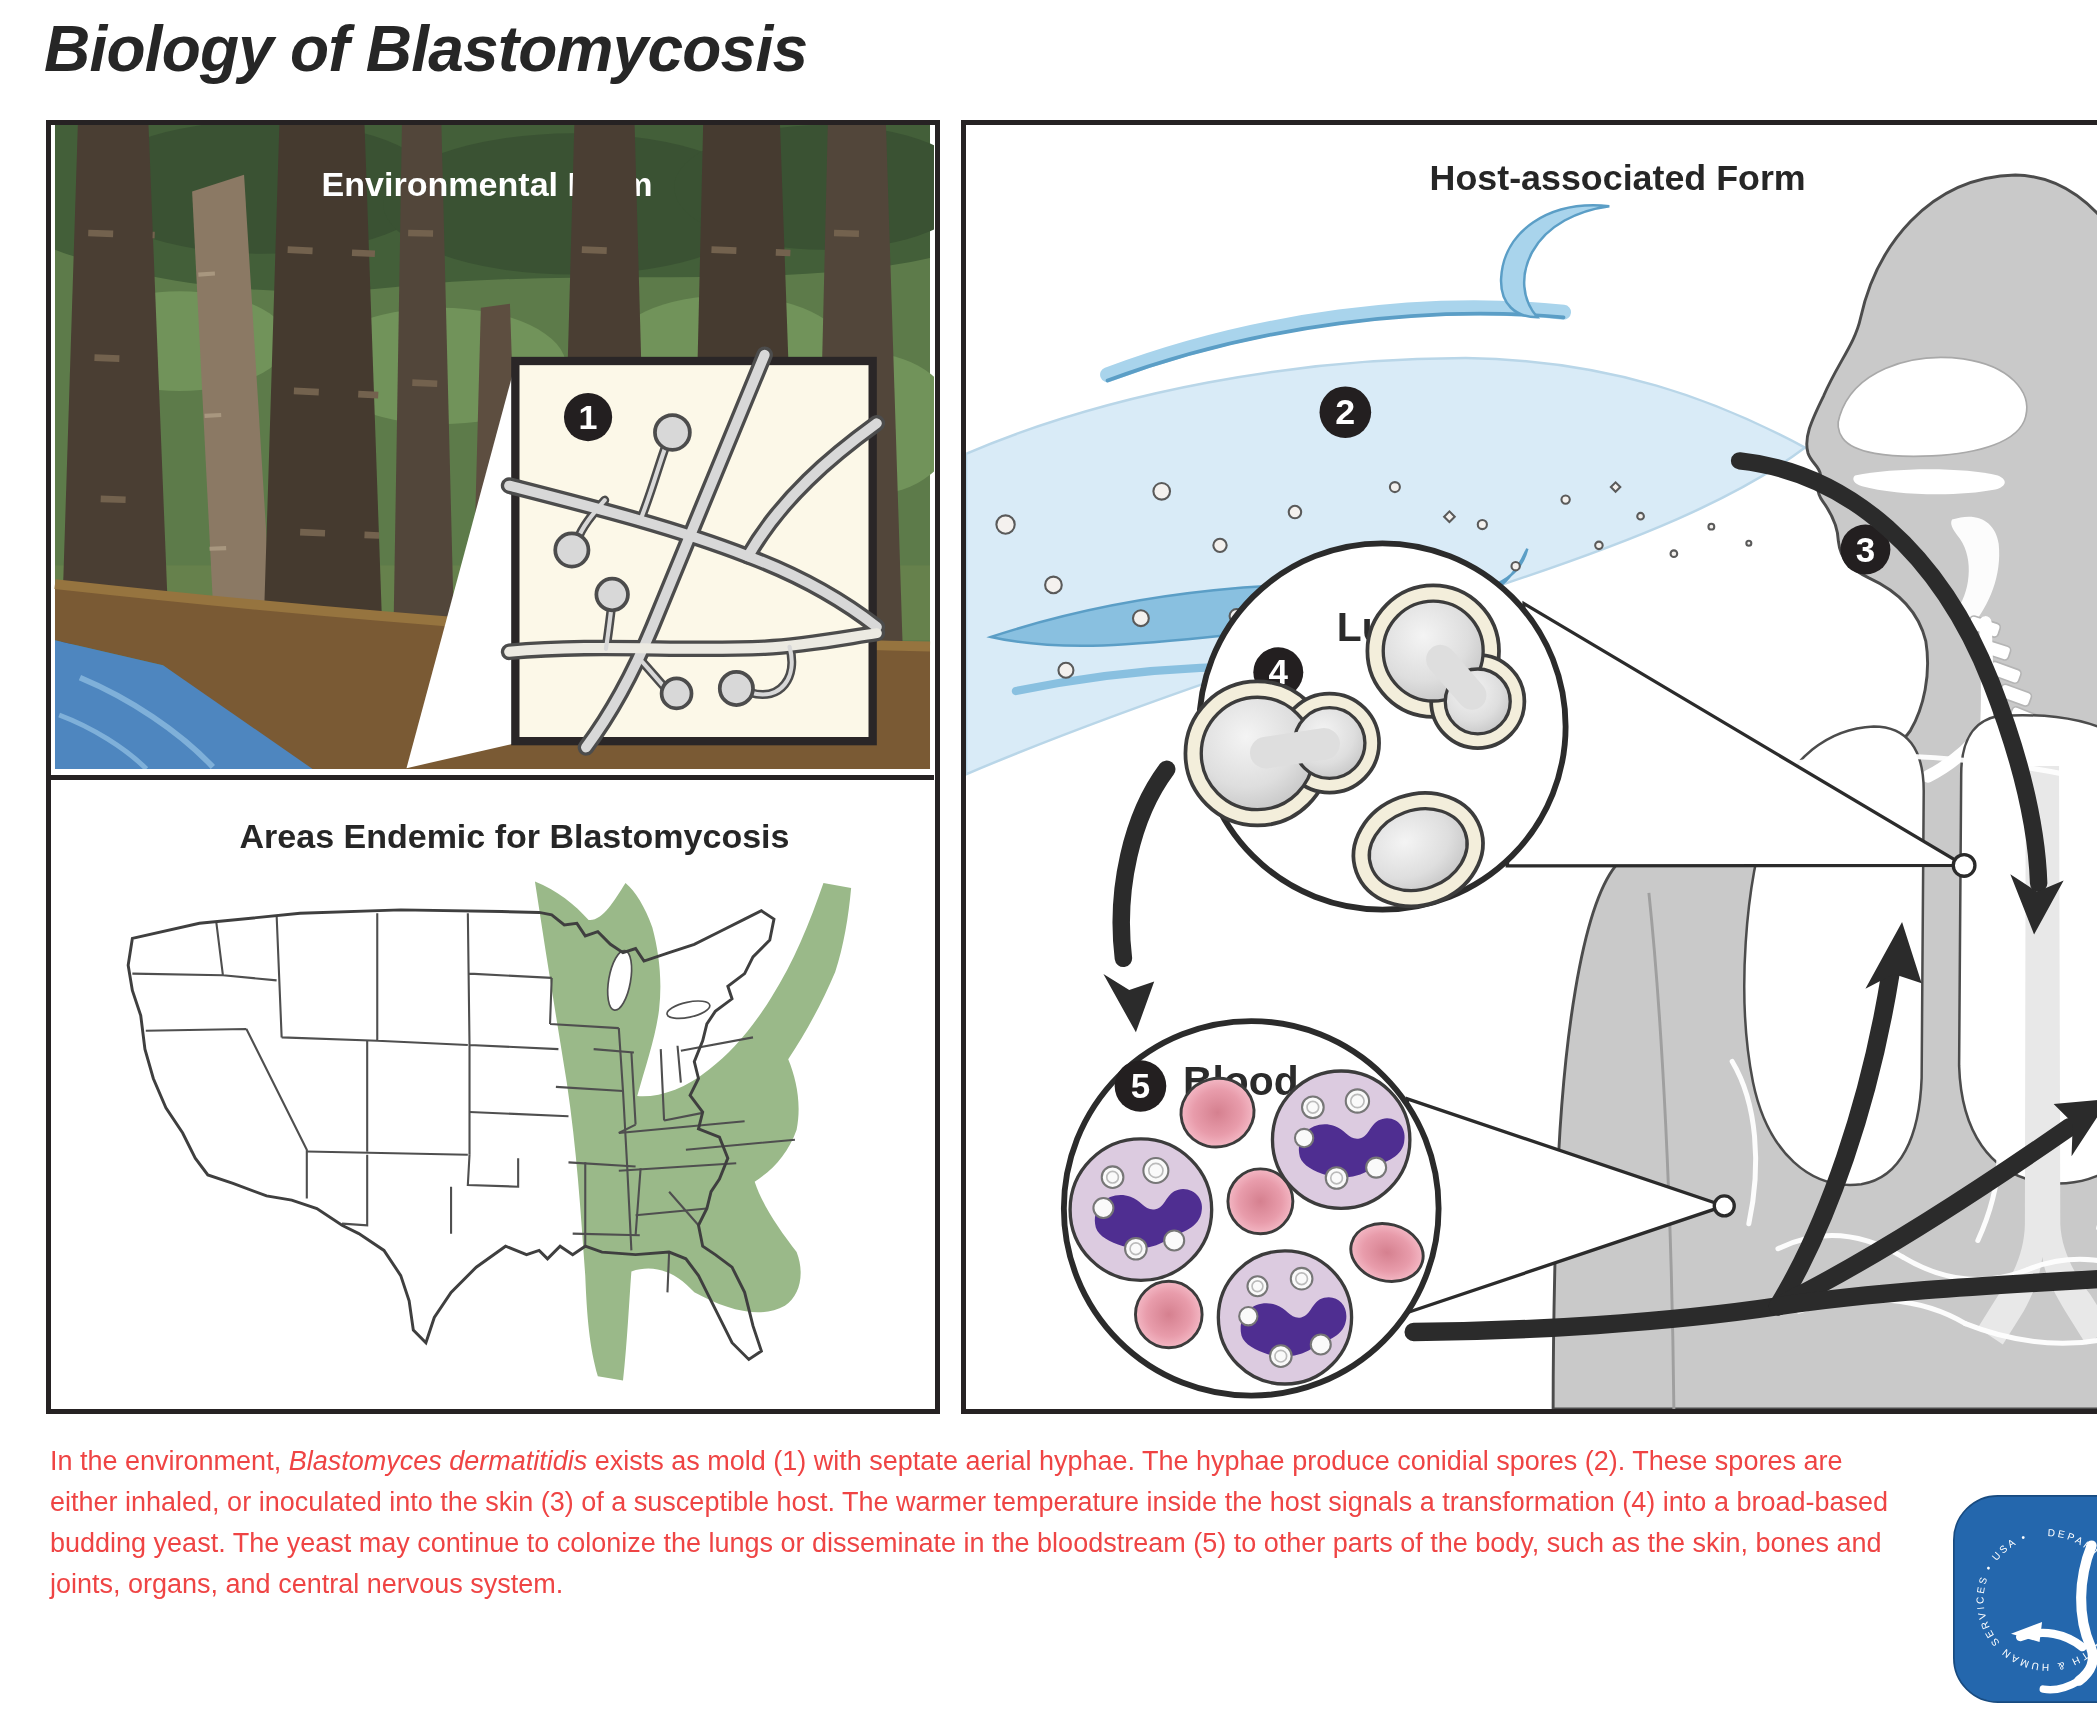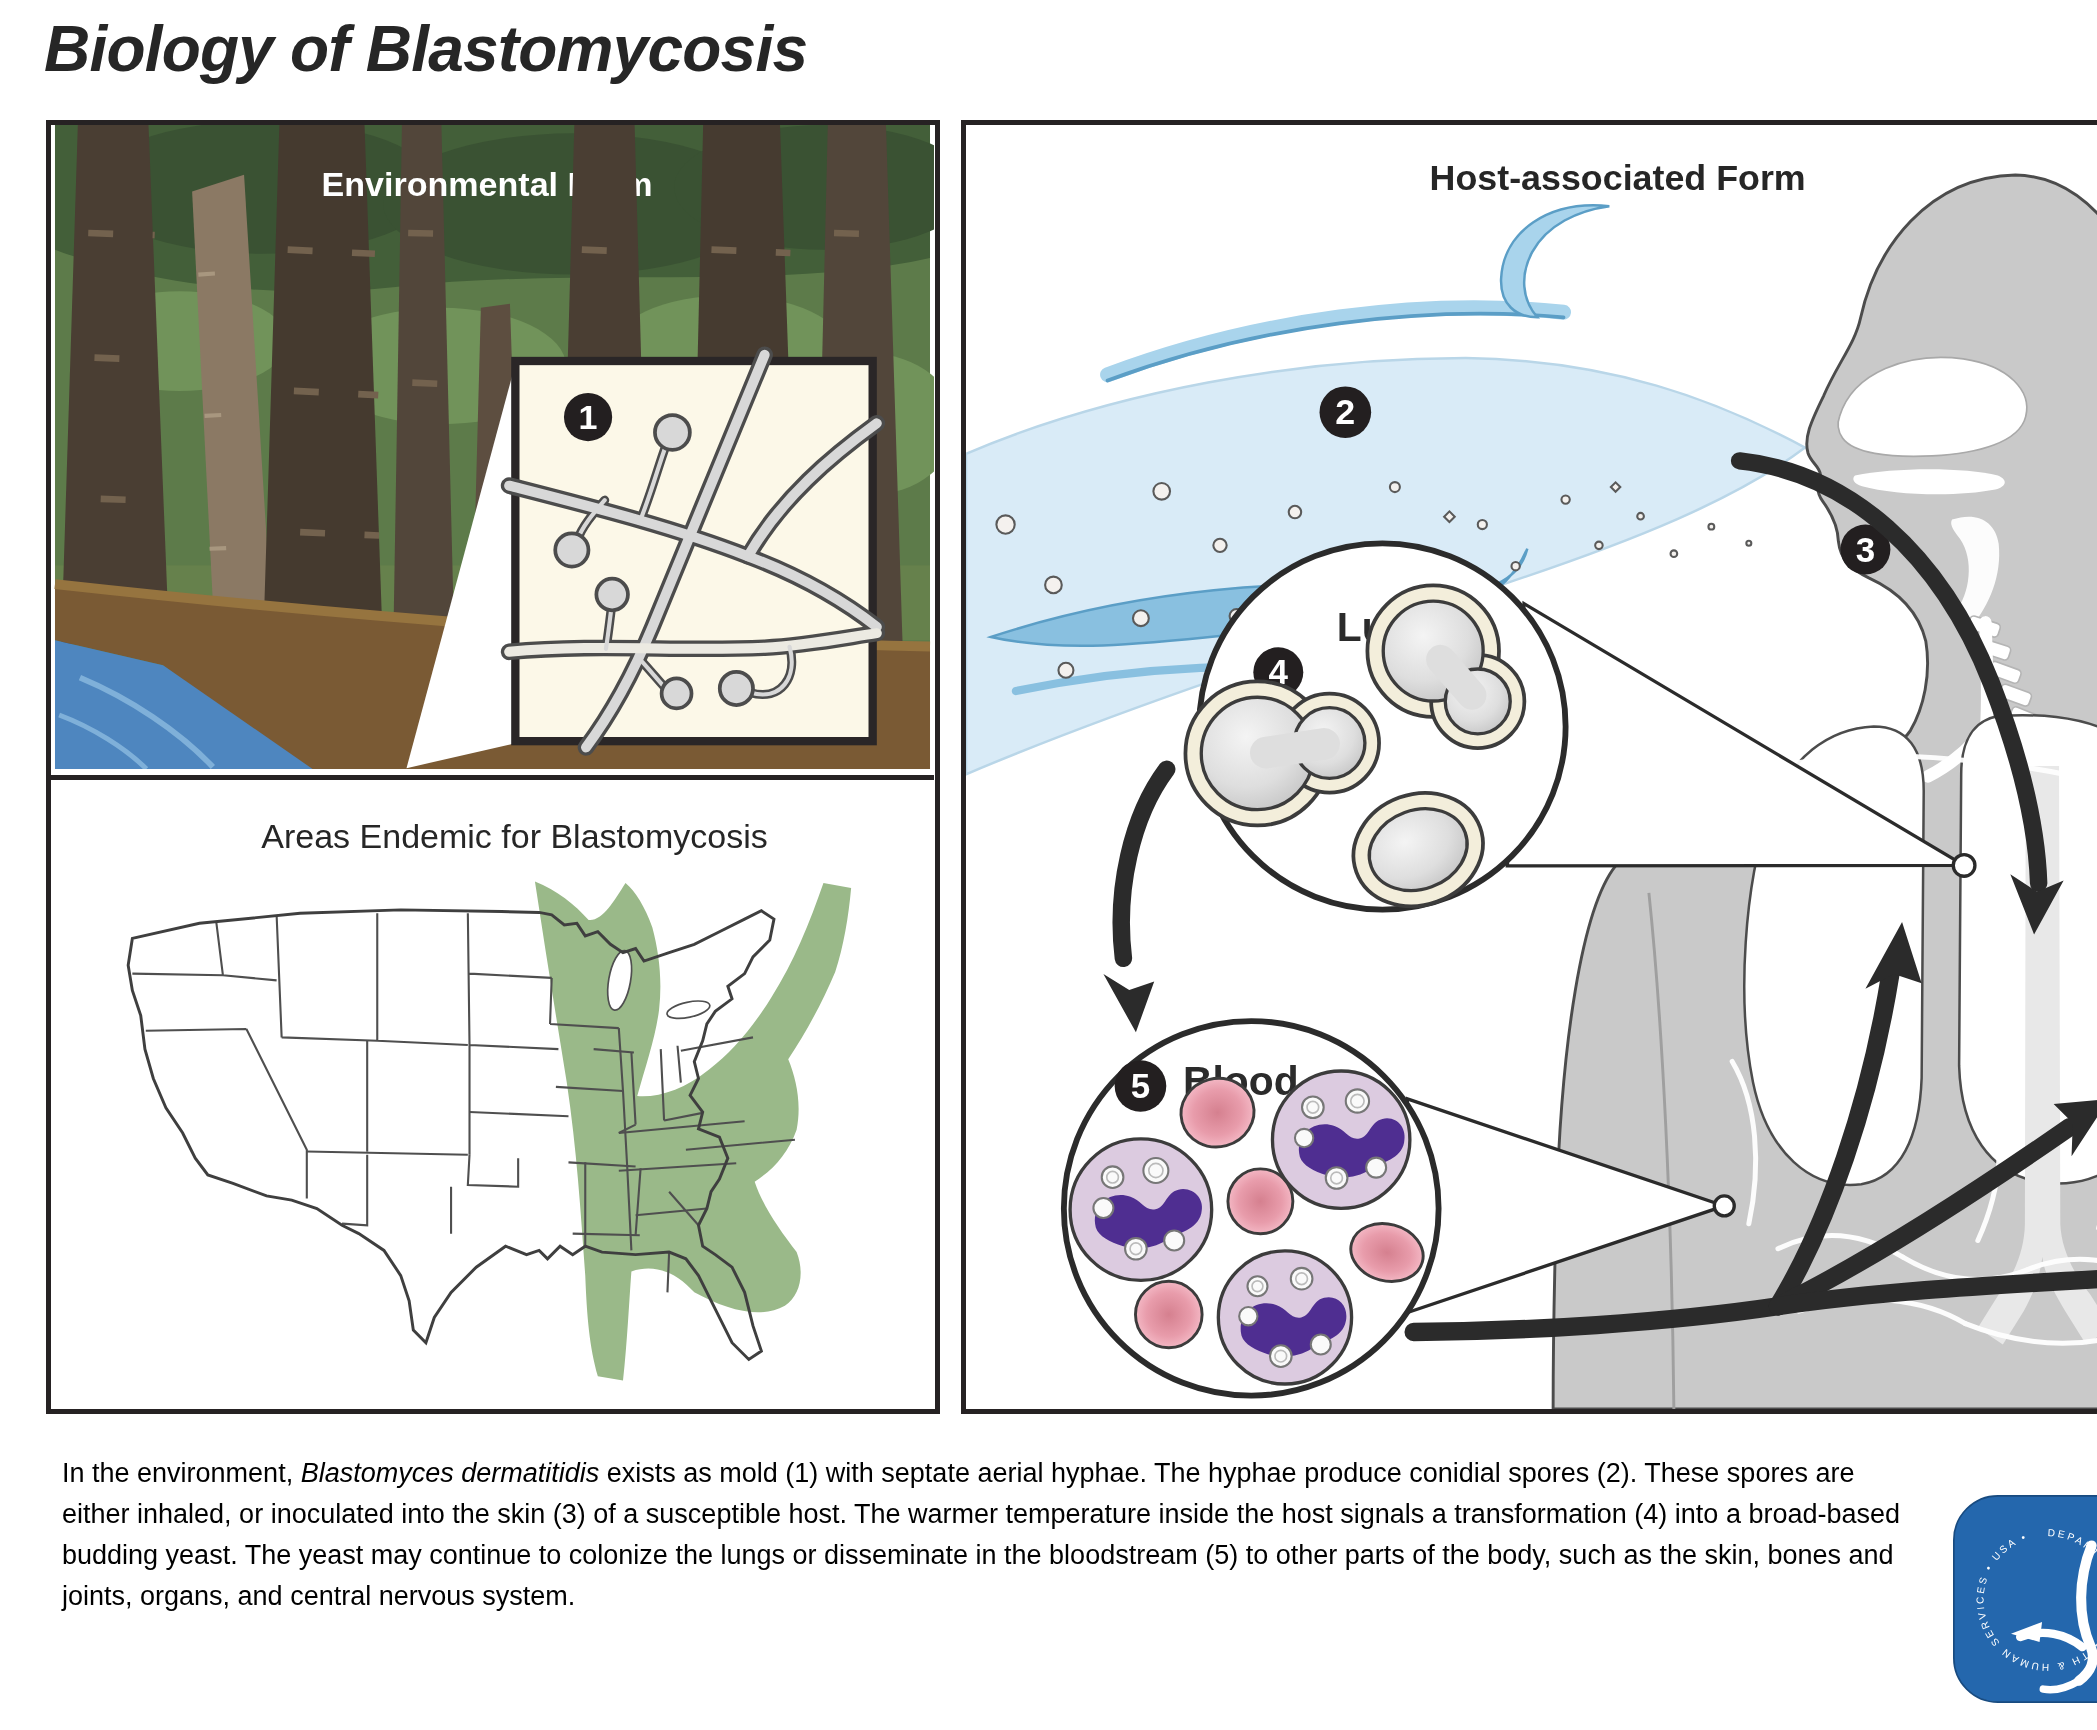--- a/index.html
+++ b/index.html
@@ -6,25 +6,25 @@
             font-family:"Liberation Sans", sans-serif;}
   .canvas{position:relative;width:2307px;height:1730px;background:#fff;}
   .page-title{position:absolute;left:44px;top:11.7px;font-size:64px;font-weight:800;
               letter-spacing:-0.8px;color:#262626;margin:0;font-style:italic;}
   .panel{position:absolute;box-sizing:border-box;border:5px solid var(--panel-border);background:#fff;}
   .panel.left{left:46px;top:120px;width:894px;height:1294px;}
   .panel.right{left:961px;top:120px;width:1305px;height:1294px;}
   .forest-wrap{position:absolute;left:0;top:0;width:883px;height:650px;overflow:hidden;
                border-bottom:5.9px solid var(--panel-border);}
   .map-area{position:absolute;left:0;top:656px;width:883px;height:628px;background:#fff;}
-  .map-title{margin:36px 0 0 0;text-align:center;font-size:34px;font-weight:400;color:#262626;padding-left:44px;}
+  .map-title{margin:36px 0 0 0;text-align:center;font-size:34px;font-weight:700;color:#262626;padding-left:44px;}
   .map-svg{display:block;margin:17px auto 0 auto;}
   .host-svg{position:absolute;left:0;top:0;width:1295px;height:1284px;}
   .caption{position:absolute;left:46px;top:1437px;width:1858px;font-size:27px;line-height:41px;
-           color:#000000;margin:16px;}
+           color:#ef4444;margin:4px;}
   .caption i{font-style:italic;}
   .cdc-logo{position:absolute;left:1953px;top:1495px;width:313px;height:208px;}
   svg text{font-family:"Liberation Sans", sans-serif;}
 </style>
 </head>
 <body>
 
 <div class="canvas">
 
   <h1 class="page-title">Biology of Blastomycosis</h1>

